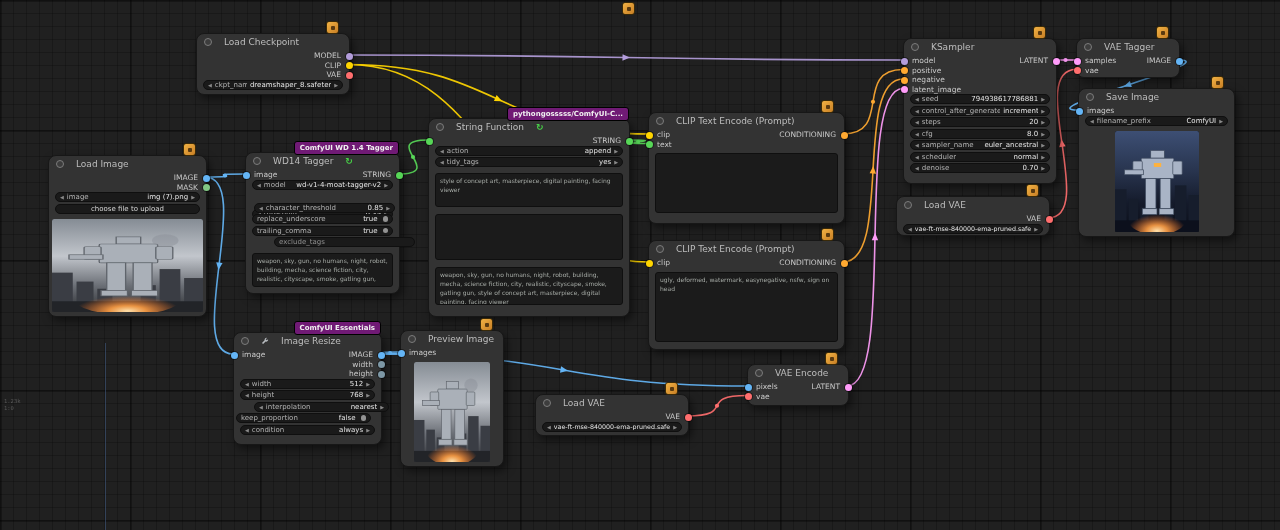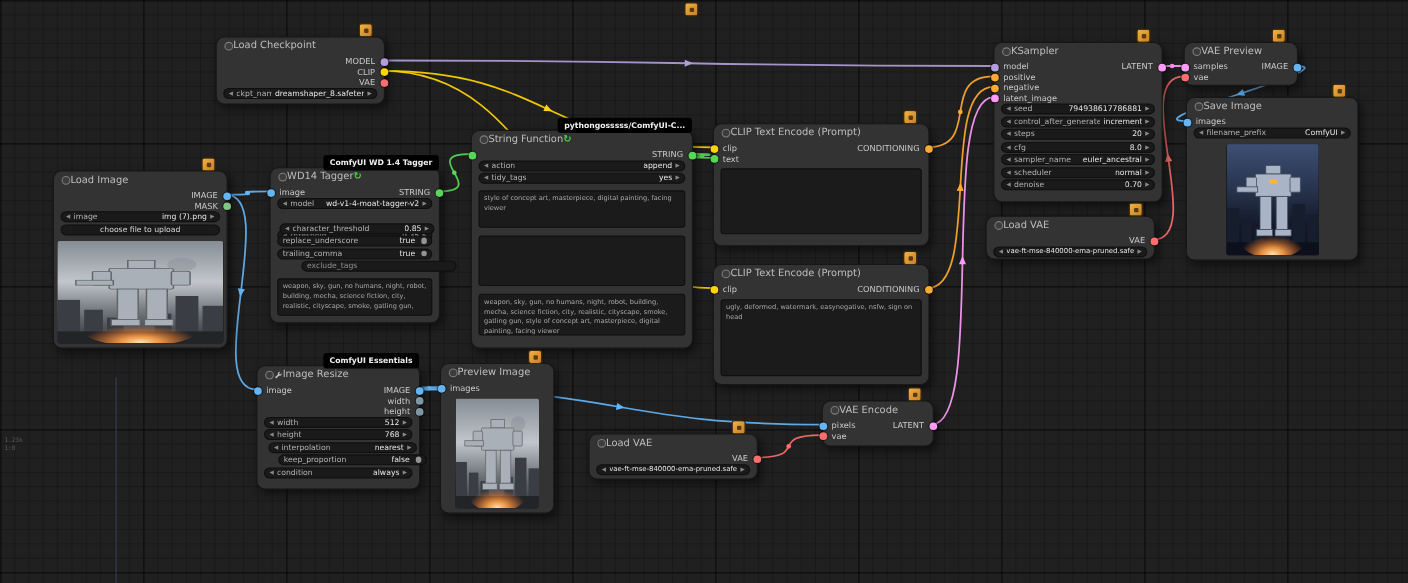--- a/index.html
+++ b/index.html
@@ -12,39 +12,39 @@
       linear-gradient(90deg, rgba(0,0,0,.22) 1px, transparent 1px),
       linear-gradient(rgba(0,0,0,.30) 2px, transparent 2px),
       linear-gradient(90deg, rgba(0,0,0,.30) 2px, transparent 2px);
     background-size:13px 13px,13px 13px,130px 130px,130px 130px;
   }
   #links-svg{position:absolute;left:0;top:0;z-index:1;}
   #nodes-layer{position:absolute;left:0;top:0;width:100%;height:100%;z-index:2;}
   .node{position:absolute;background:#333333;border:1px solid #171717;border-radius:8px;
         box-shadow:3px 4px 9px rgba(0,0,0,.5);}
   .node-title{position:absolute;top:0;left:0;right:0;height:16px;display:flex;align-items:center;
-        gap:0;padding-left:7px;font-size:9px;color:#bdbdbd;white-space:nowrap;overflow:hidden;}
+        gap:12px;padding-left:7px;font-size:9px;color:#bdbdbd;white-space:nowrap;overflow:hidden;}
   .collapse-dot{width:6px;height:6px;border:1px solid #7c7c7c;border-radius:50%;flex:none;background:#3d3d3d;}
   .refresh-ic{color:#47d147;font-size:9px;font-weight:bold;flex:none;}
   .socket-dot{position:absolute;width:7px;height:7px;border-radius:50%;box-shadow:0 0 0 1px rgba(0,0,0,.45);}
   .socket-label{position:absolute;font-size:7.5px;color:#c9c9c9;line-height:8px;white-space:nowrap;}
   .socket-label.out{text-align:right;}
   .widget{position:absolute;height:10px;background:#1a1a1a;border:1px solid #0f0f0f;border-radius:6px;
         display:flex;align-items:center;font-size:7px;color:#cfcfcf;padding:0 4px;box-sizing:border-box;gap:3px;}
   .warrow{font-size:5px;color:#8a8a8a;flex:none;line-height:10px;}
   .wlabel{color:#b3b3b3;white-space:nowrap;overflow:hidden;}
   .wlabel.dim{color:#8f8f8f;}
   .wvalue{margin-left:auto;color:#e6e6e6;white-space:nowrap;overflow:hidden;}
   .wvalue.center{margin:0 auto;font-size:6.3px;}
   .knob{width:5.5px;height:5.5px;border-radius:50%;background:#939393;flex:none;margin-left:2px;}
   .btnw{justify-content:center;color:#d6d6d6;}
   .textarea{position:absolute;background:#1b1b1b;border:1px solid #0f0f0f;border-radius:3px;
         font-size:6px;line-height:1.55;color:#a6aba6;padding:2px 4px;box-sizing:border-box;
         overflow:hidden;white-space:pre-wrap;word-break:break-word;}
-  .pill-badge{position:absolute;background:#000000;color:#f0f0f0;font-size:7px;font-weight:bold;
+  .pill-badge{position:absolute;background:#701a75;color:#f0f0f0;font-size:7px;font-weight:bold;
         padding:2px 5px;border-radius:3px;border:1px solid #000;white-space:nowrap;z-index:3;}
   .corner-badge{position:absolute;width:11px;height:11px;border-radius:3px;
         background:linear-gradient(135deg,#f2b244,#c87f25);border:1px solid #3a2a08;
         display:flex;align-items:center;justify-content:center;z-index:3;}
   .corner-badge .inner{width:4px;height:4px;border-radius:1px;background:#5a3a10;}
   .preview{position:absolute;border-radius:2px;overflow:hidden;background:#000;}
   .stats{position:absolute;left:4px;top:398px;z-index:3;color:#585858;
         font:5.5px "DejaVu Sans Mono","Liberation Mono",monospace;line-height:7px;}
   .stray-line{position:absolute;left:105px;top:343px;width:1px;height:187px;background:#3d5578;opacity:.65;z-index:1;}
 </style>
@@ -345,21 +345,21 @@
           <span class="wvalue center">vae-ft-mse-840000-ema-pruned.safetensors</span>
           <span class="warrow">▶</span>
         </div>
       </div>
       <div class="node" style="left: 1076px; top: 38px; width: 102px; height: 38px;">
         <div class="corner-badge" style="right: 10px; top: -13px;">
           <div class="inner"></div>
         </div>
         <div class="node-title">
           <span class="collapse-dot"></span>
-          <span>VAE Preview</span>
+          <span>VAE Tagger</span>
         </div>
         <span class="socket-dot" style="left: -3.5px; top: 18.5px; background: rgb(255, 156, 249);"></span>
         <span class="socket-label" style="left: 8px; top: 18px;">samples</span>
         <span class="socket-dot" style="left: -3.5px; top: 28px; background: rgb(255, 110, 110);"></span>
         <span class="socket-label" style="left: 8px; top: 27.5px;">vae</span>
         <span class="socket-dot" style="left: 98.5px; top: 18.5px; background: rgb(100, 181, 246);"></span>
         <span class="socket-label out" style="right: 8px; top: 18px;">IMAGE</span>
       </div>
       <div class="node" style="left: 1078px; top: 88px; width: 155px; height: 147px;">
         <div class="corner-badge" style="right: 10px; top: -13px;">
@@ -440,27 +440,27 @@
           <span class="wlabel">width</span>
           <span class="wvalue">512</span>
           <span class="warrow">▶</span>
         </div>
         <div class="widget" style="left: 6px; top: 57px; width: 135px;">
           <span class="warrow">◀</span>
           <span class="wlabel">height</span>
           <span class="wvalue">768</span>
           <span class="warrow">▶</span>
         </div>
-        <div class="widget" style="left: 10px; top: 68.5px; width: 135px;">
+        <div class="widget" style="left: 20px; top: 68.5px; width: 135px;">
           <span class="warrow">◀</span>
           <span class="wlabel">interpolation</span>
           <span class="wvalue">nearest</span>
           <span class="warrow">▶</span>
         </div>
-        <div class="widget" style="left: 19px; top: 80px; width: 135px; text-align: right;">
+        <div class="widget" style="left: 2px; top: 80px; width: 135px; text-align: right;">
           <span class="wlabel">keep_proportion</span>
           <span class="wvalue">false</span>
           <span class="knob"></span>
         </div>
         <div class="widget" style="left: 6px; top: 91.5px; width: 135px;">
           <span class="warrow">◀</span>
           <span class="wlabel">condition</span>
           <span class="wvalue">always</span>
           <span class="warrow">▶</span>
         </div>

